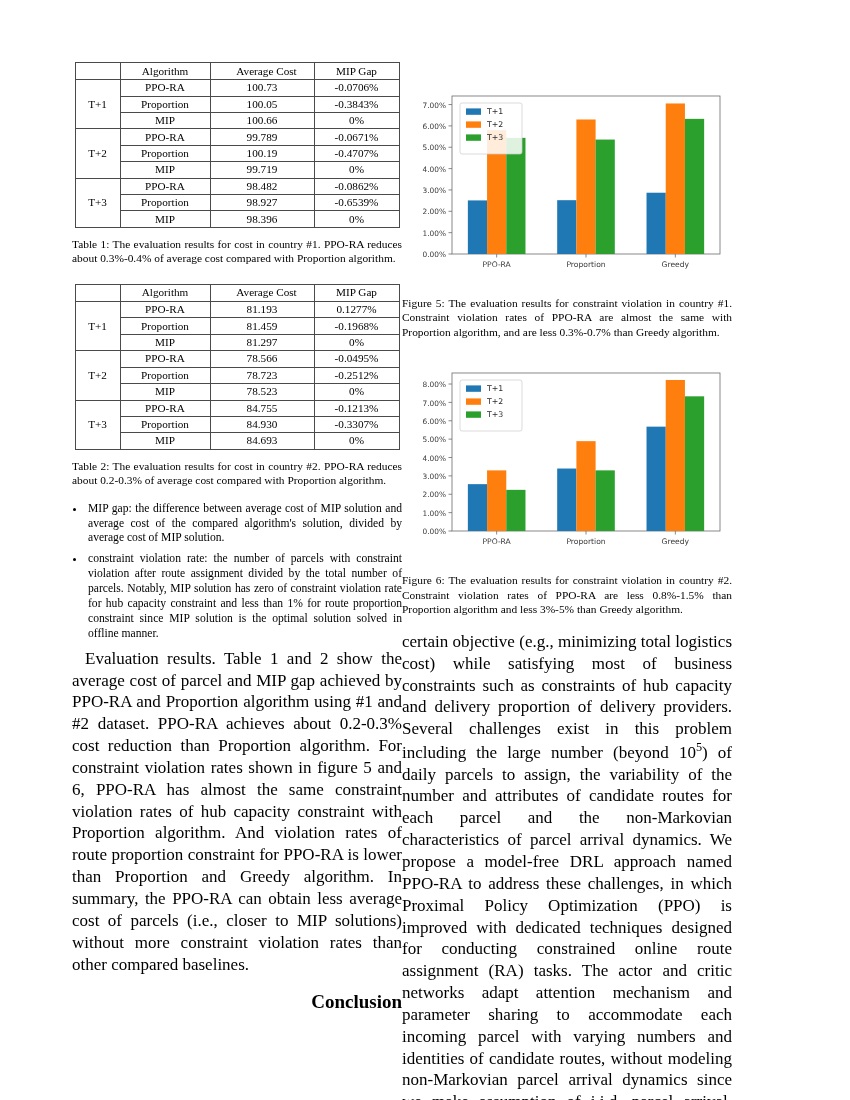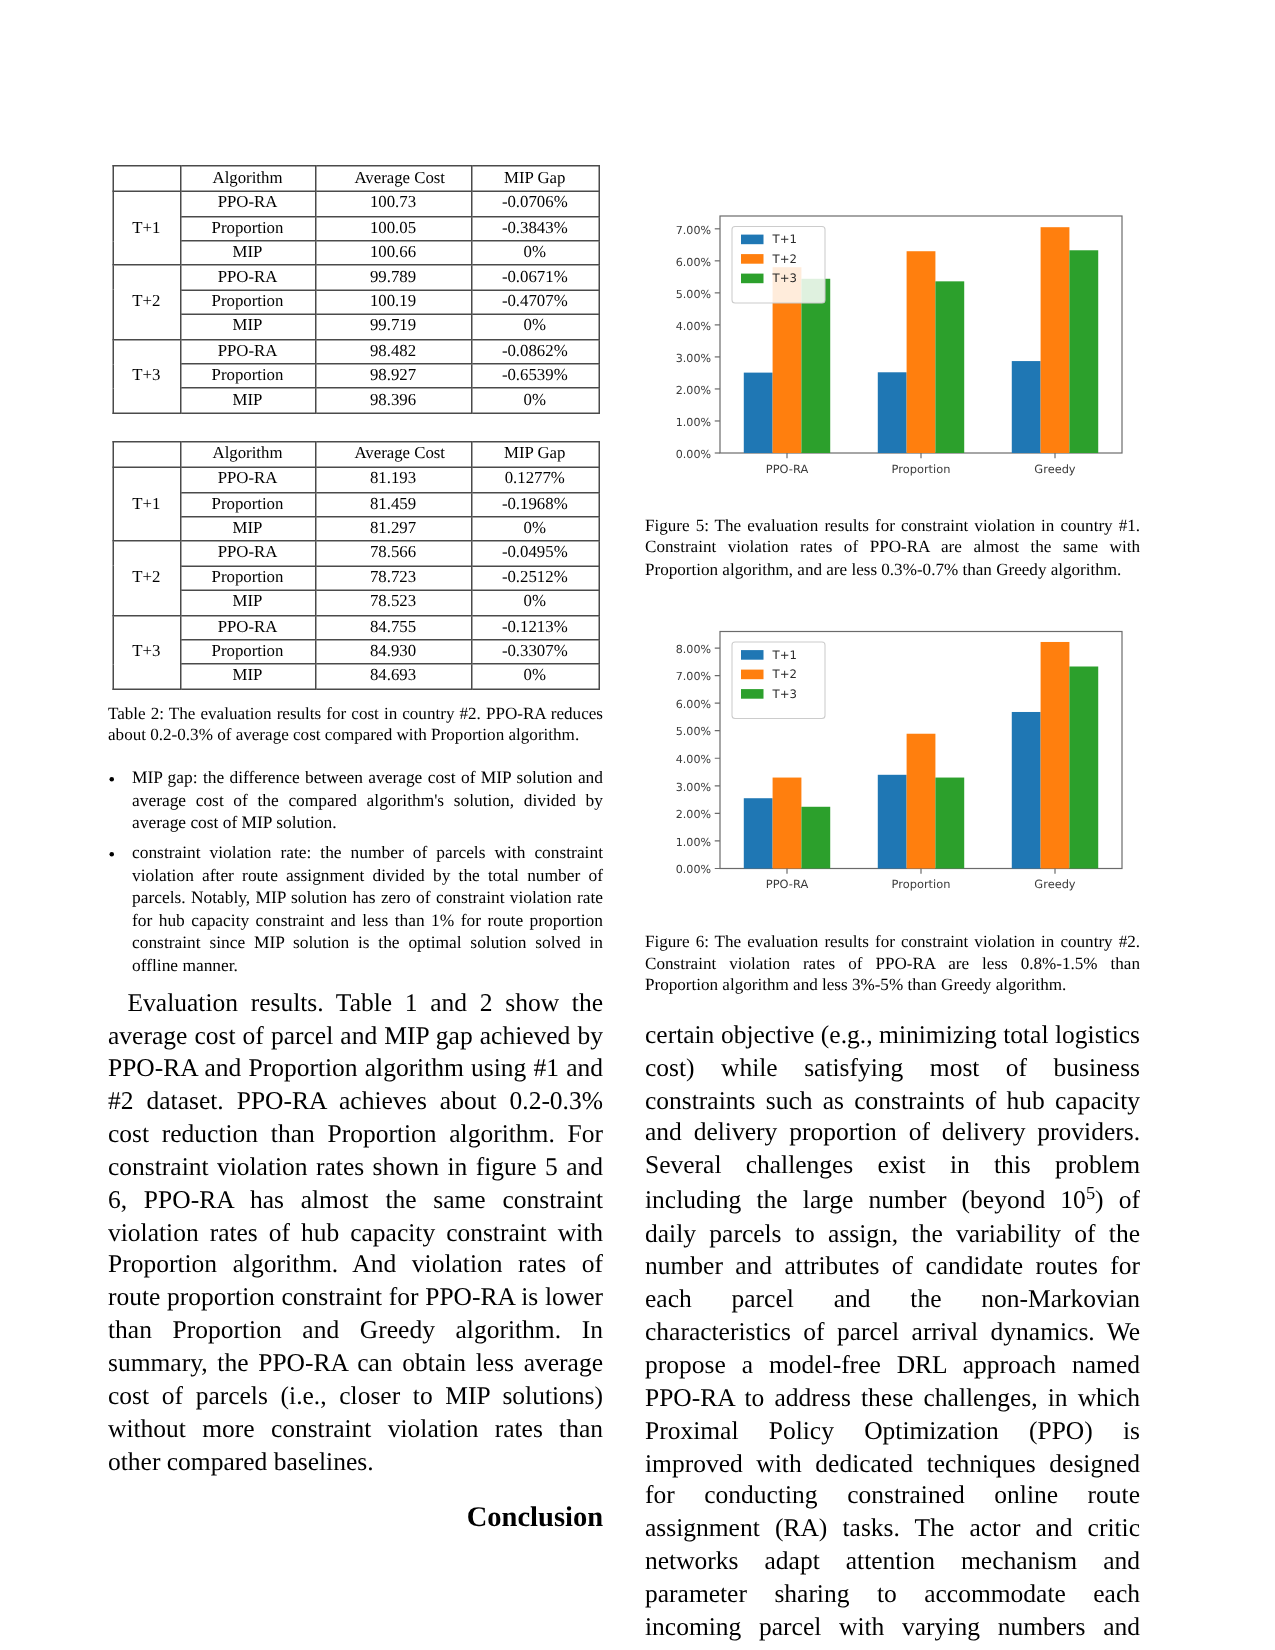--- a/index.html
+++ b/index.html
@@ -17,23 +17,21 @@
   }
   .page {
     position: relative;
     width: 850px;
     height: 1100px;
     box-sizing: border-box;
     padding: 62px 72px 60px 72px;
   }
   .columns {
     display: flex;
-    gap: 28px;
     height: 100%;
-    margin-top: 48px;
   }
   .col {
     width: 330px;
     position: relative;
   }
   
   .table-block { margin: 0 0 4px 0; }
   table.data {
     border-collapse: collapse;
     font-size: 11.2px;
@@ -166,20 +164,21 @@
               <td>98.927</td>
               <td>-0.6539%</td>
             </tr>
             <tr>
               <td>MIP</td>
               <td>98.396</td>
               <td>0%</td>
             </tr>
           </tbody>
         </table>
+        <p class="cap">Table 1: The evaluation results for cost in country #1. PPO-RA reduces about 0.3%-0.4% of average cost compared with Proportion algorithm.</p>
       </div>
 
       <div class="spacer-14"></div>
 
       <div class="table-block">
         <table class="data">
           <tbody>
             <tr class="head">
               <td class="c-group"></td>
               <td class="c-alg">Algorithm</td>

